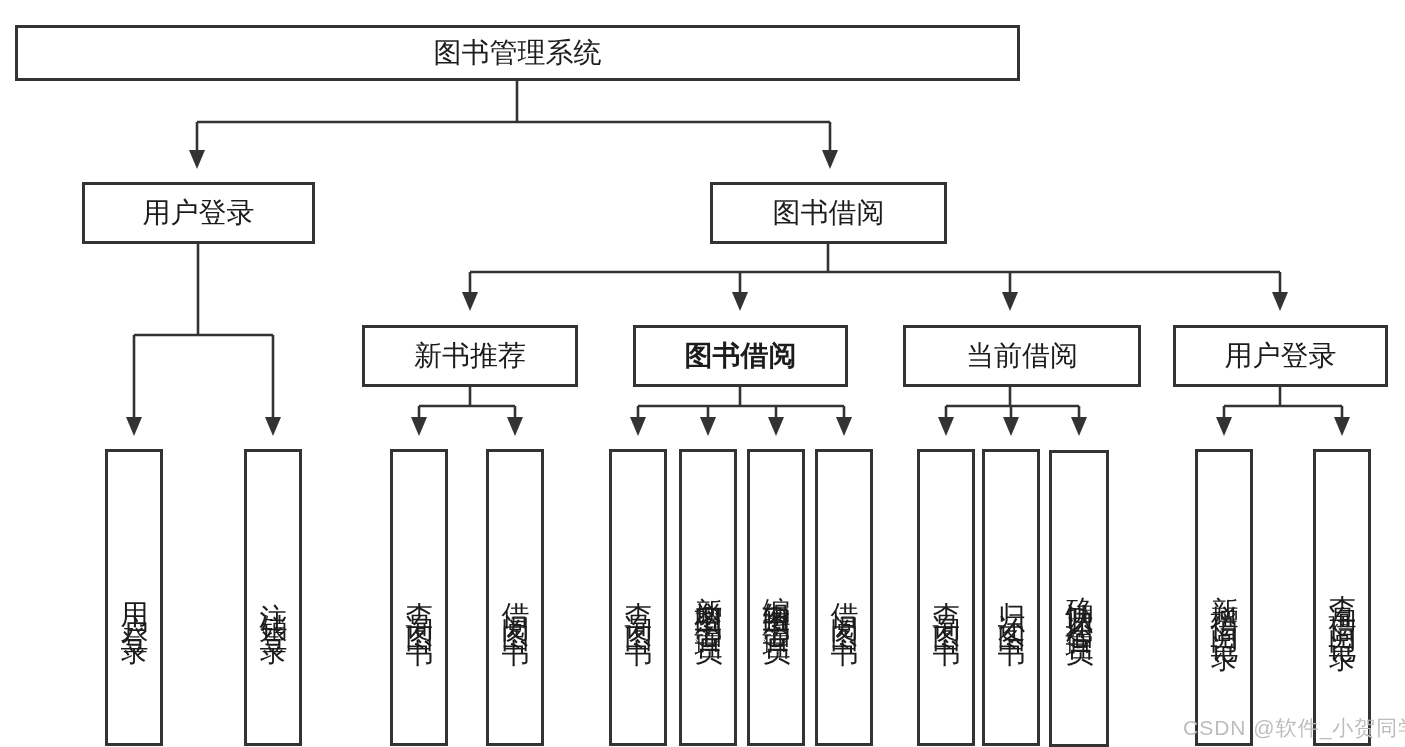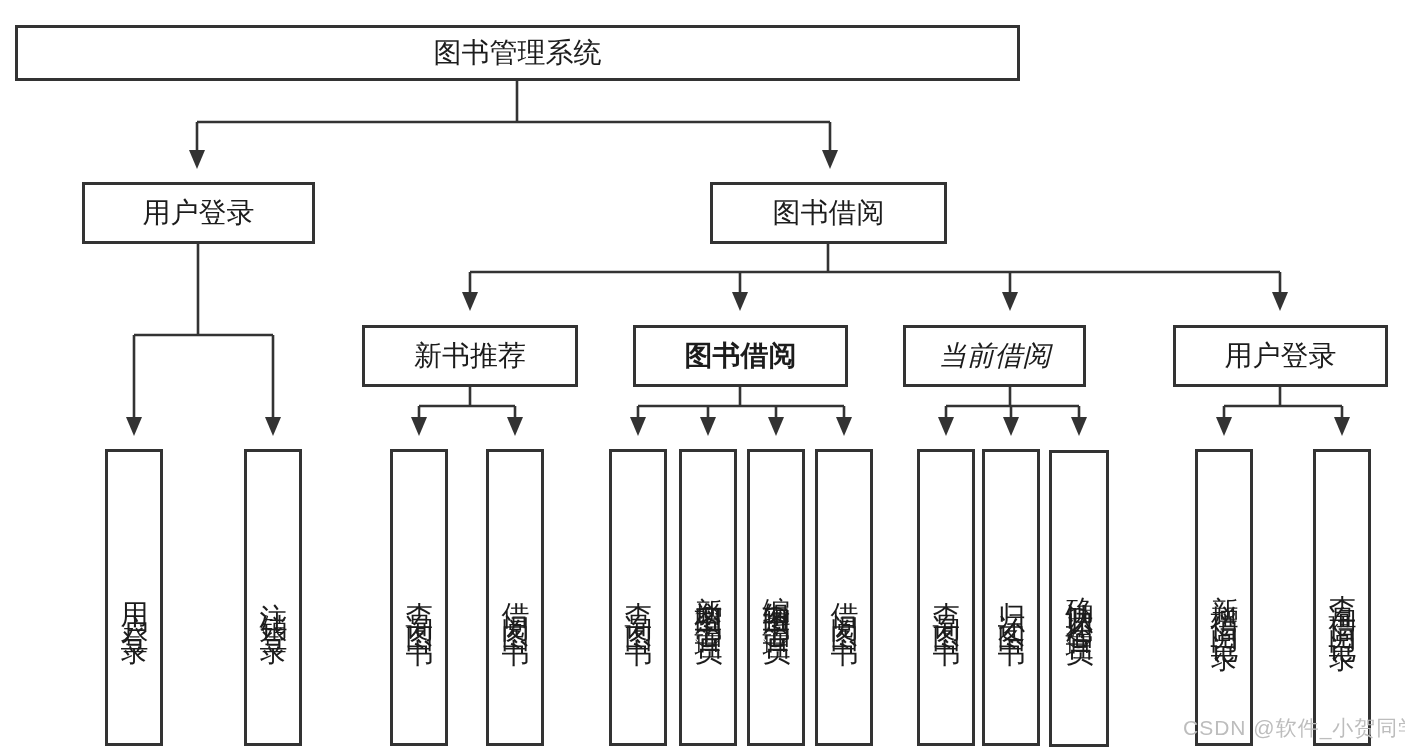--- a/index.html
+++ b/index.html
@@ -124,21 +124,21 @@
     </g>
   </svg>
 
   <div class="box" style="left:15px; top:13px; width:1005px; height:56px;">图书管理系统</div>
 
   <div class="box" style="left:82px; top:170px; width:233px; height:62px;">用户登录</div>
   <div class="box" style="left:710px; top:170px; width:237px; height:62px;">图书借阅</div>
 
   <div class="box" style="left:362px; top:313px; width:216px; height:62px;font-family:Liberation Serif, serif;">新书推荐</div>
   <div class="box" style="left:633px; top:313px; width:215px; height:62px;font-weight:bold;">图书借阅</div>
-  <div class="box" style="left:903px; top:313px; width:183px; height:62px;font-style:italic;">当前借阅</div>
+  <div class="box" style="left:903px; top:313px; width:238px; height:62px;">当前借阅</div>
   <div class="box" style="left:1173px; top:313px; width:215px; height:62px;">用户登录</div>
 
   <div class="box vbox sp-lg" style="left:105px; top:437px; width:58px; height:297px;">
     <span>用户登录</span>
   </div>
   <div class="box vbox sp-lg" style="left:244px; top:437px; width:58px; height:297px;">
     <span>注销登录</span>
   </div>
 
   <div class="box vbox sp-lg" style="left:390px; top:437px; width:58px; height:297px;">

